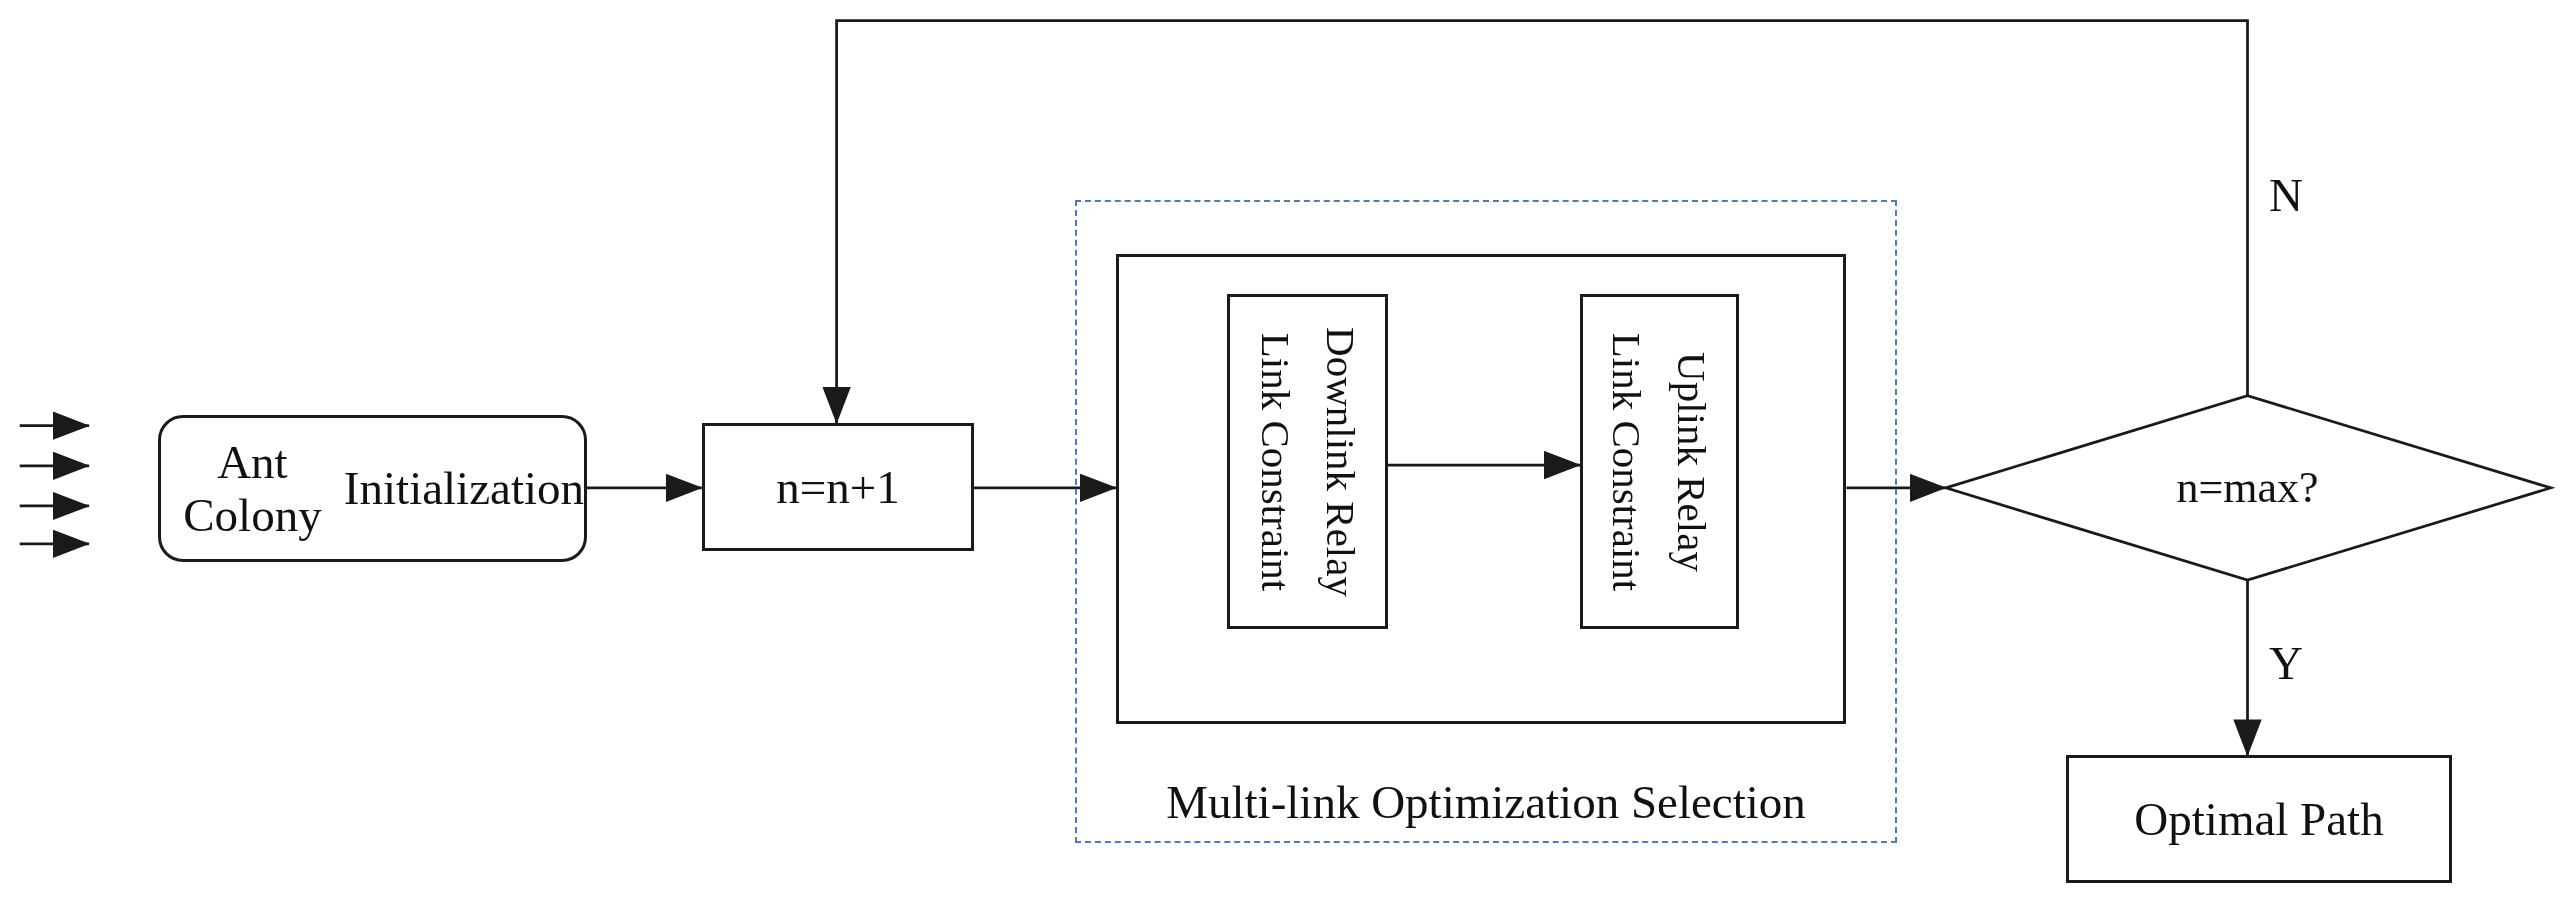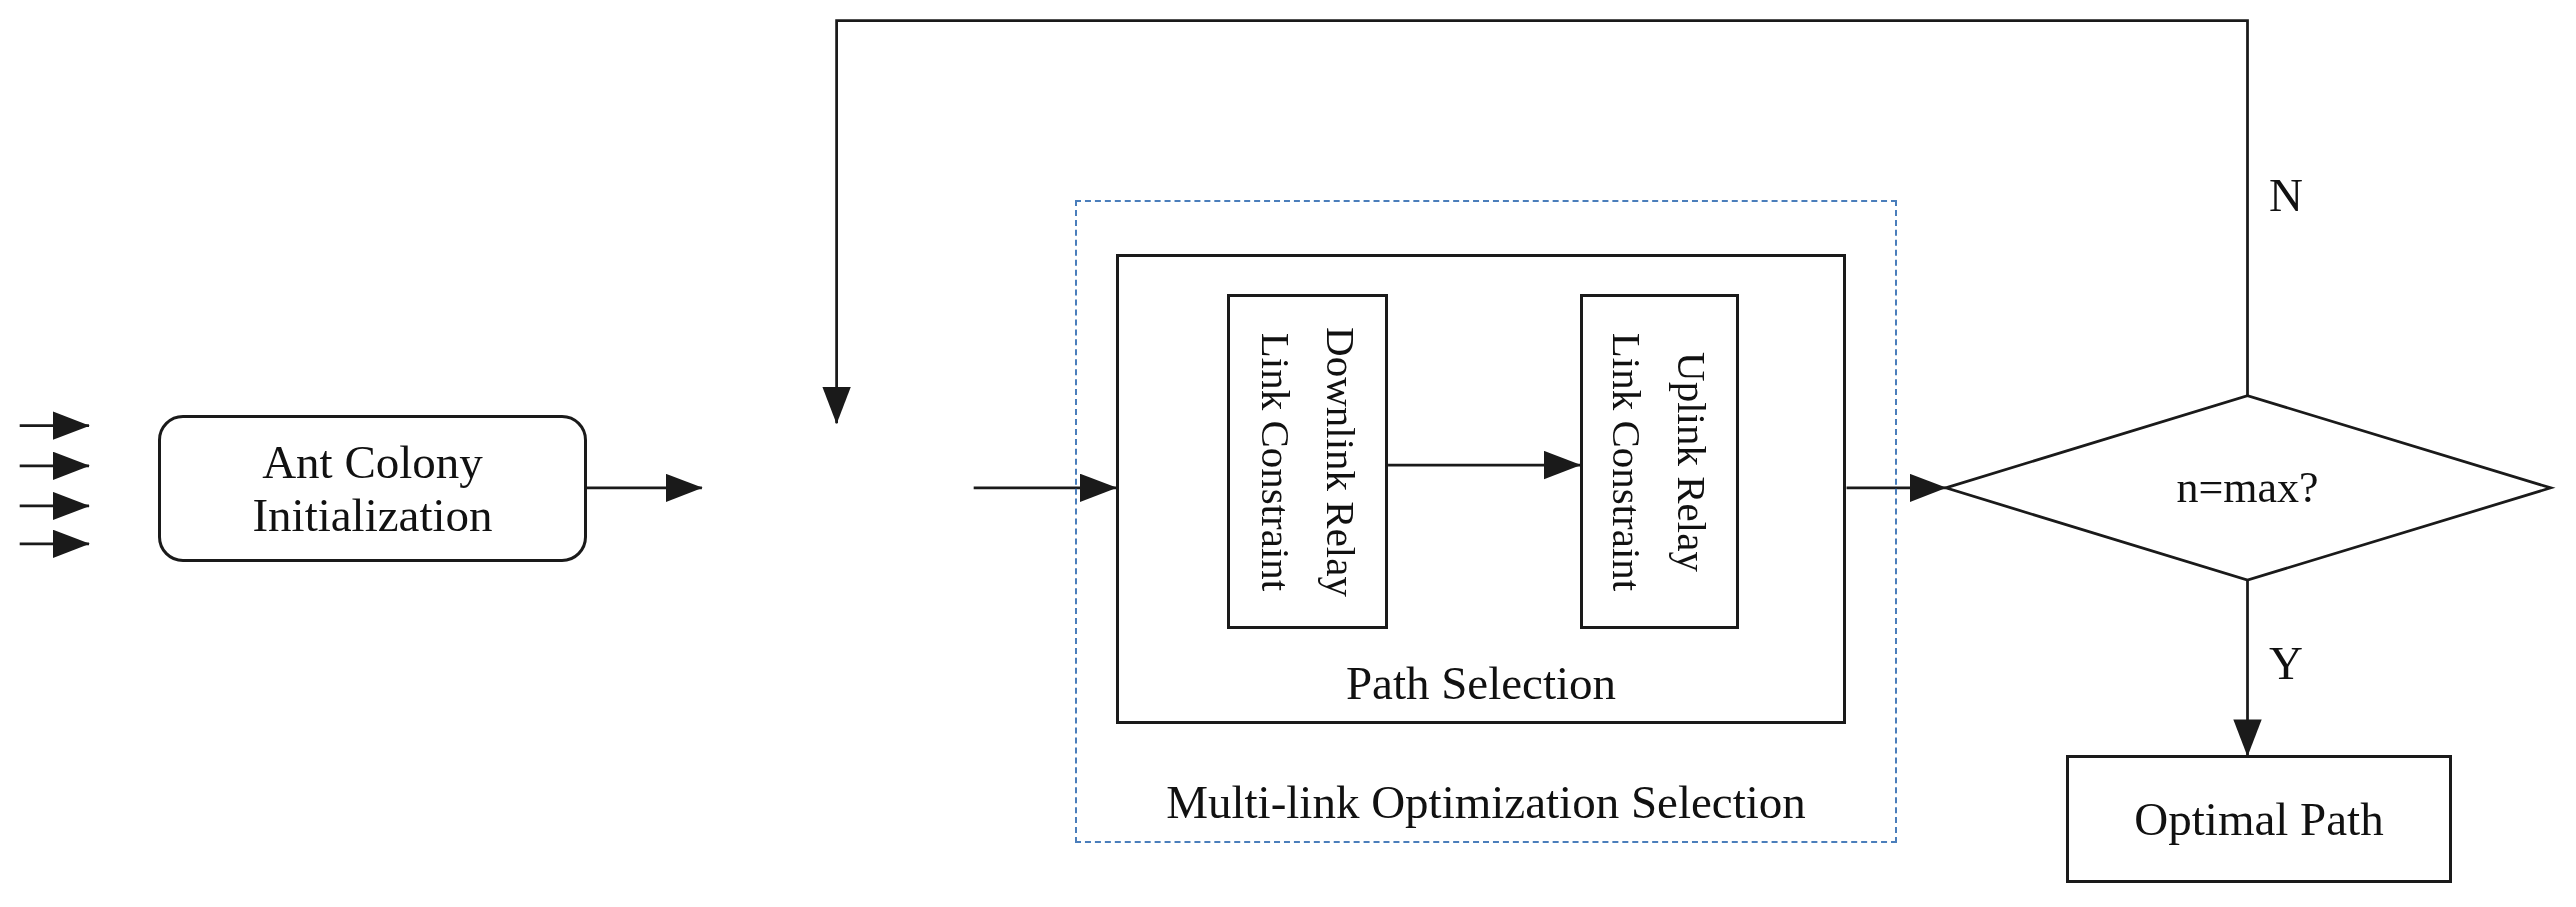--- a/index.html
+++ b/index.html
@@ -17,21 +17,21 @@
     overflow:hidden;
   }
   #connectors{position:absolute;left:0;top:0;width:2576px;height:908px;}
   #connectors .wire{stroke:var(--line-color);stroke-width:3.5;fill:none;}
   #connectors .shape{stroke:var(--line-color);stroke-width:3.5;fill:var(--bg-color);}
   #connectors .head{fill:var(--line-color);}
   .box{
     position:absolute;box-sizing:border-box;
     border:3.2px solid var(--line-color);
     background:var(--bg-color);
-    display:flex;flex-direction:column;align-items:center;justify-content:center;
+    display:flex;flex-direction:row;align-items:center;justify-content:center;
     text-align:center;line-height:1.12;
   }
   .label{
     position:absolute;display:flex;align-items:center;justify-content:center;
     text-align:center;white-space:nowrap;
   }
   .fs60{font-size:47px;}
   .fs58{font-size:44px;}
   .rounded{border-radius:25px;}
   .dashedbox{
@@ -75,20 +75,23 @@
     <polyline class="wire" points="2853,502 2853,26 1062,26 1062,537" marker-end="url(#arrow)"></polyline>
 
     <polygon class="shape" points="2470,619 2853,502 3238,619 2853,736"></polygon>
   </svg>
 
   <div class="box rounded fs60" style="left:158px;top:415px;width:429px;height:147px;">
     <div>Ant Colony</div>
     <div>Initialization</div>
   </div>
 
+  <div class="box fs60" style="left:702px;top:423px;width:272px;height:128px;">
+    <div>n=n+1</div>
+  </div>
 
   <div class="dashedbox" style="left:1075px;top:200px;width:822px;height:643px;"></div>
 
   <div class="box" style="left:1116px;top:254px;width:730px;height:470px;background:transparent;"></div>
 
   <div class="box" style="left:1227px;top:294px;width:161px;height:335px;"></div>
   <div class="vwrap" style="left:1227px;top:294px;width:161px;height:335px;">
     <div class="vtext">
       <div>Downlink Relay</div>
       <div>Link Constraint</div>
@@ -96,21 +99,20 @@
   </div>
 
   <div class="box" style="left:1580px;top:294px;width:159px;height:335px;"></div>
   <div class="vwrap" style="left:1580px;top:294px;width:159px;height:335px;">
     <div class="vtext">
       <div>Uplink Relay</div>
       <div>Link Constraint</div>
     </div>
   </div>
 
-  <div class="label fs60" style="left:1116px;top:655px;width:730px;height:55px;">Path Selection</div>
 
   <div class="label fs60" style="left:1075px;top:774px;width:822px;height:55px;">Multi-link Optimization Selection</div>
 
   <div class="label fs58" style="left:2090px;top:460px;width:315px;height:55px;">n=max?</div>
 
   <div class="label fs60" style="left:2269px;top:167px;width:71px;height:55px;justify-content:flex-start;">N</div>
   <div class="label fs60" style="left:2269px;top:635px;width:71px;height:55px;justify-content:flex-start;">Y</div>
 
   <div class="box fs60" style="left:2066px;top:755px;width:386px;height:128px;font-family:Liberation Serif, serif;">
     <div>Optimal Path</div>

